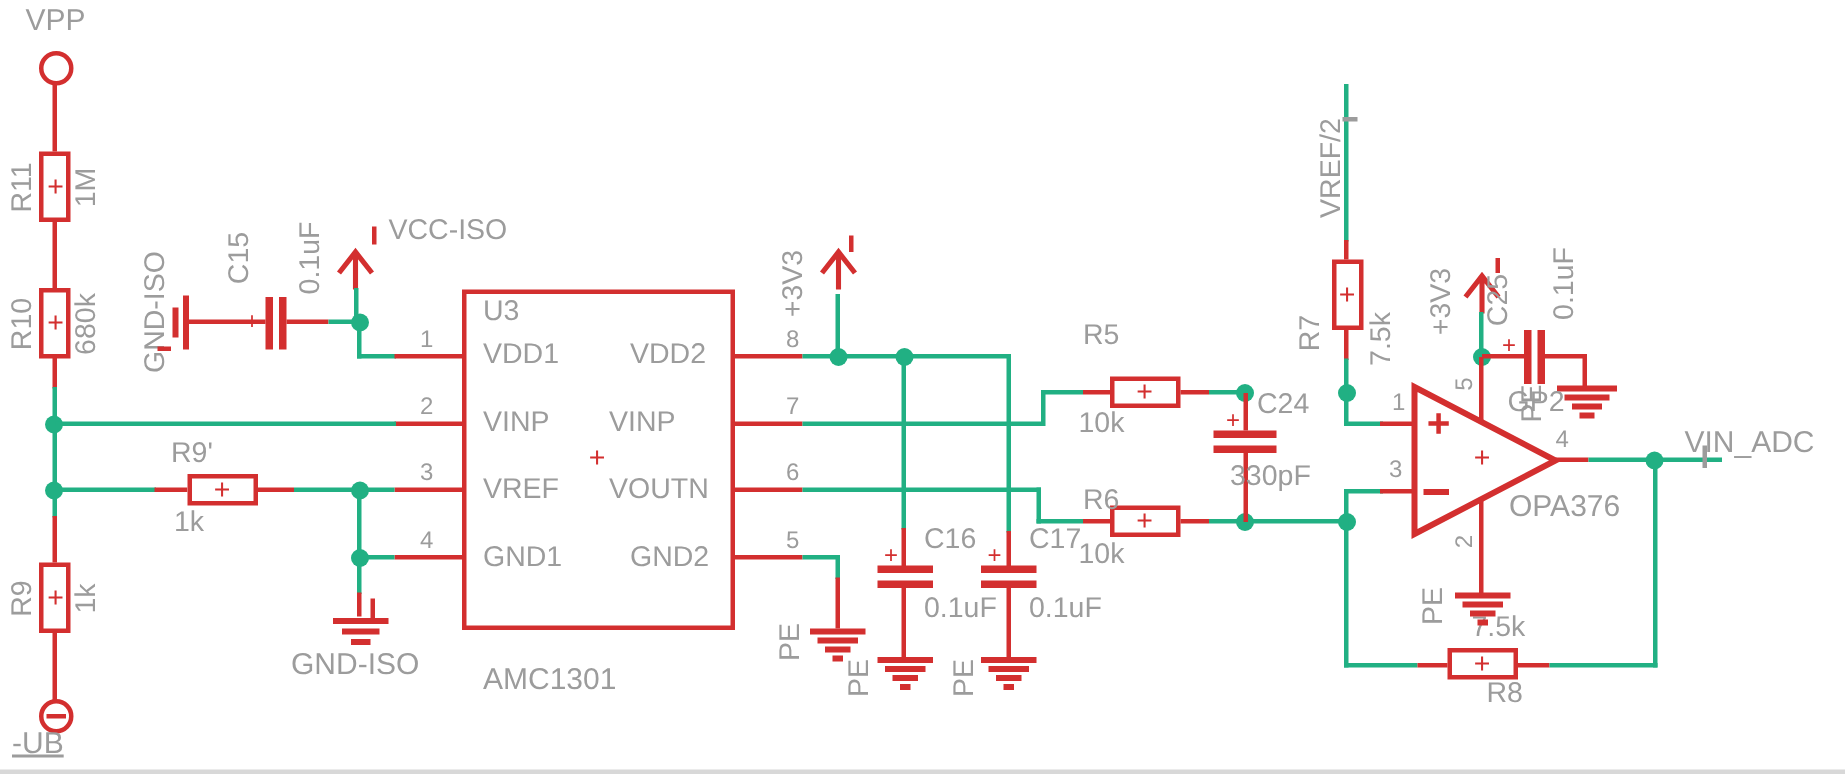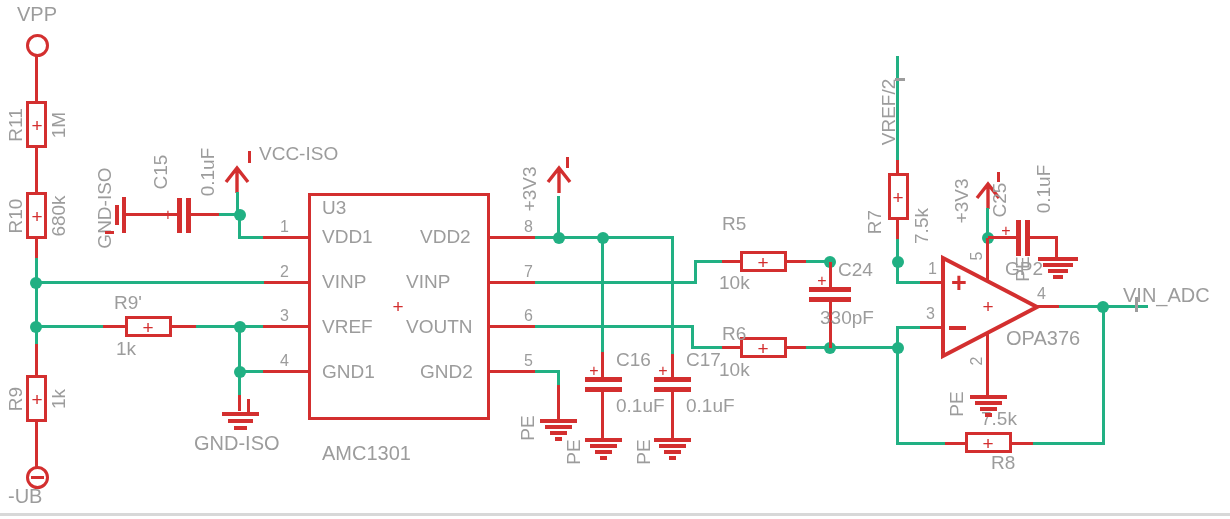--- a/index.html
+++ b/index.html
@@ -56,21 +56,21 @@
   <div class="wr" style="left:35px;top:344px;width:3px;height:32px;"></div>
 
   <div class="rbox" style="left:26px;top:375px;width:21px;height:47px;"></div>
   <div class="pm" style="left:37px;top:399px;">+</div>
   <div class="t rot" style="left:15px;top:399px;">R9</div>
   <div class="t rot" style="left:58px;top:399px;">1k</div>
 
   <div class="wr" style="left:35px;top:421px;width:3px;height:46px;"></div>
   <div class="term" style="left:26px;top:466px;"></div>
   <div class="bar" style="left:31px;top:476px;width:13px;height:3px;"></div>
-  <div class="t s20" style="left:8px;top:486px;">-UB</div>
+  <div class="t s20" style="left:8px;top:486px;text-decoration:underline;">-UB</div>
 
   <div class="t rot" style="left:104px;top:208px;">GND-ISO</div>
   <div>
     <div class="bar" style="left:122px;top:197px;width:3.5px;height:36px;"></div>
     <div class="bar" style="left:115px;top:205px;width:3.5px;height:20px;"></div>
     <div class="bar" style="left:105px;top:231px;width:9px;height:3px;"></div>
   </div>
   <div class="wr" style="left:126px;top:213px;width:51px;height:3px;"></div>
 
   <div>

